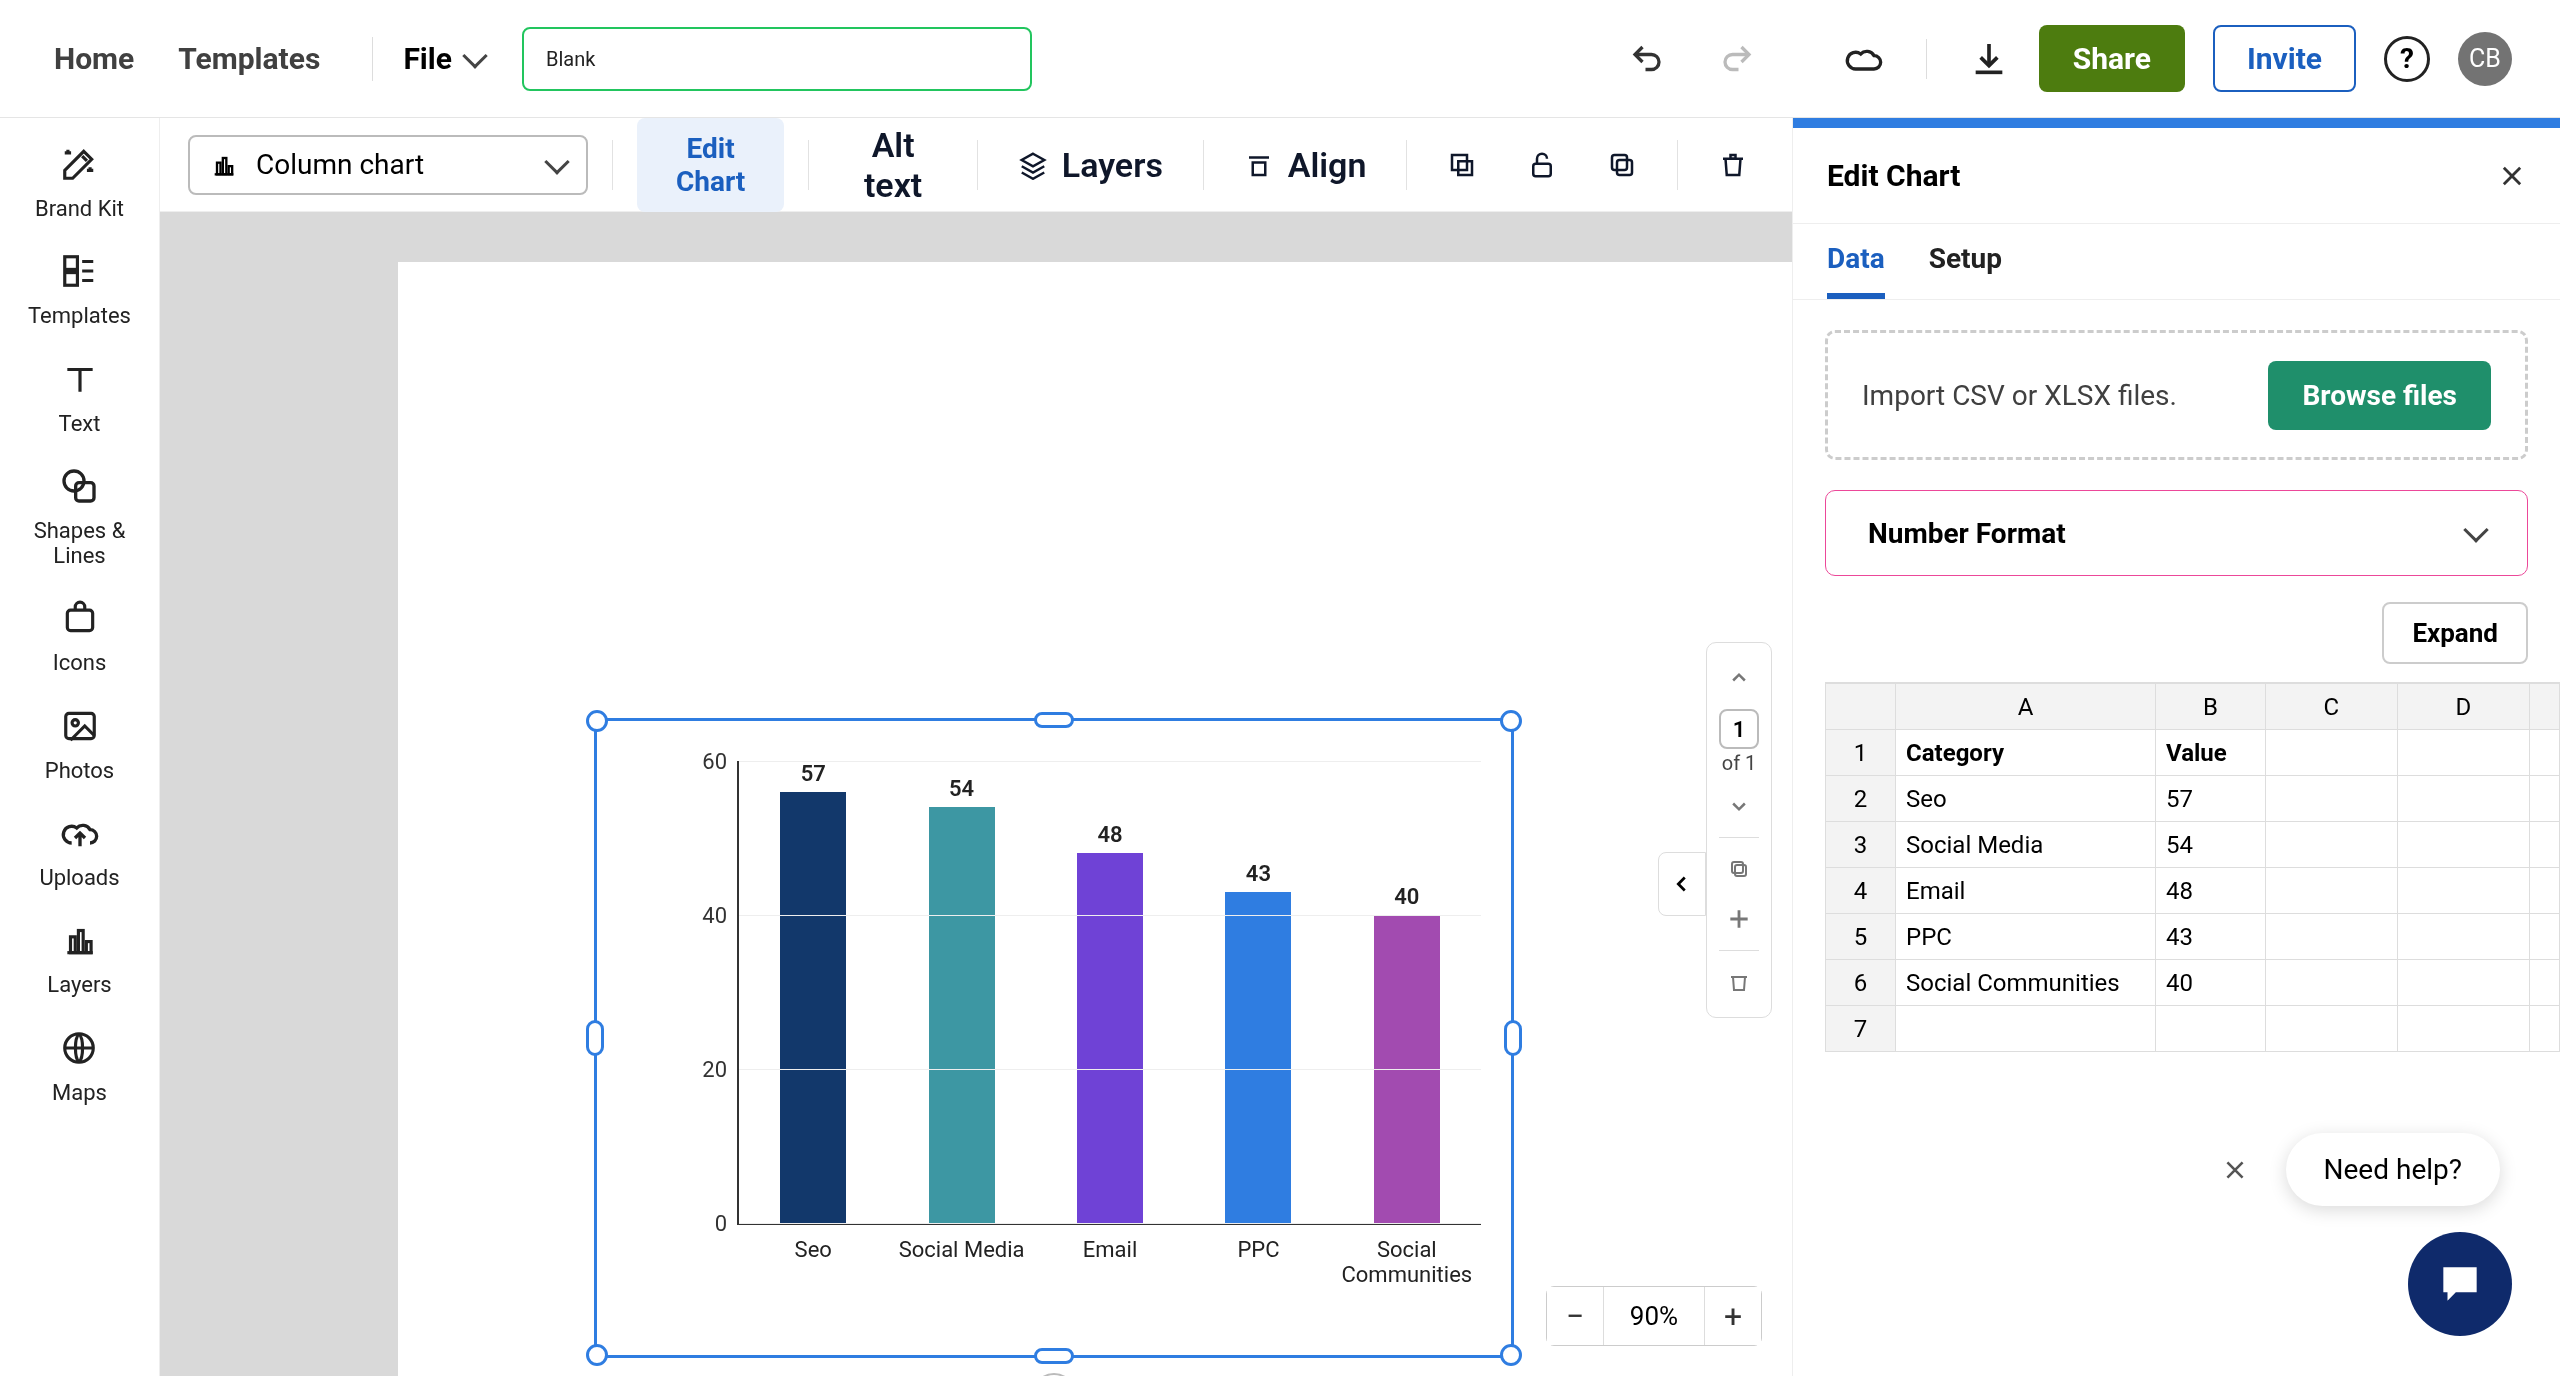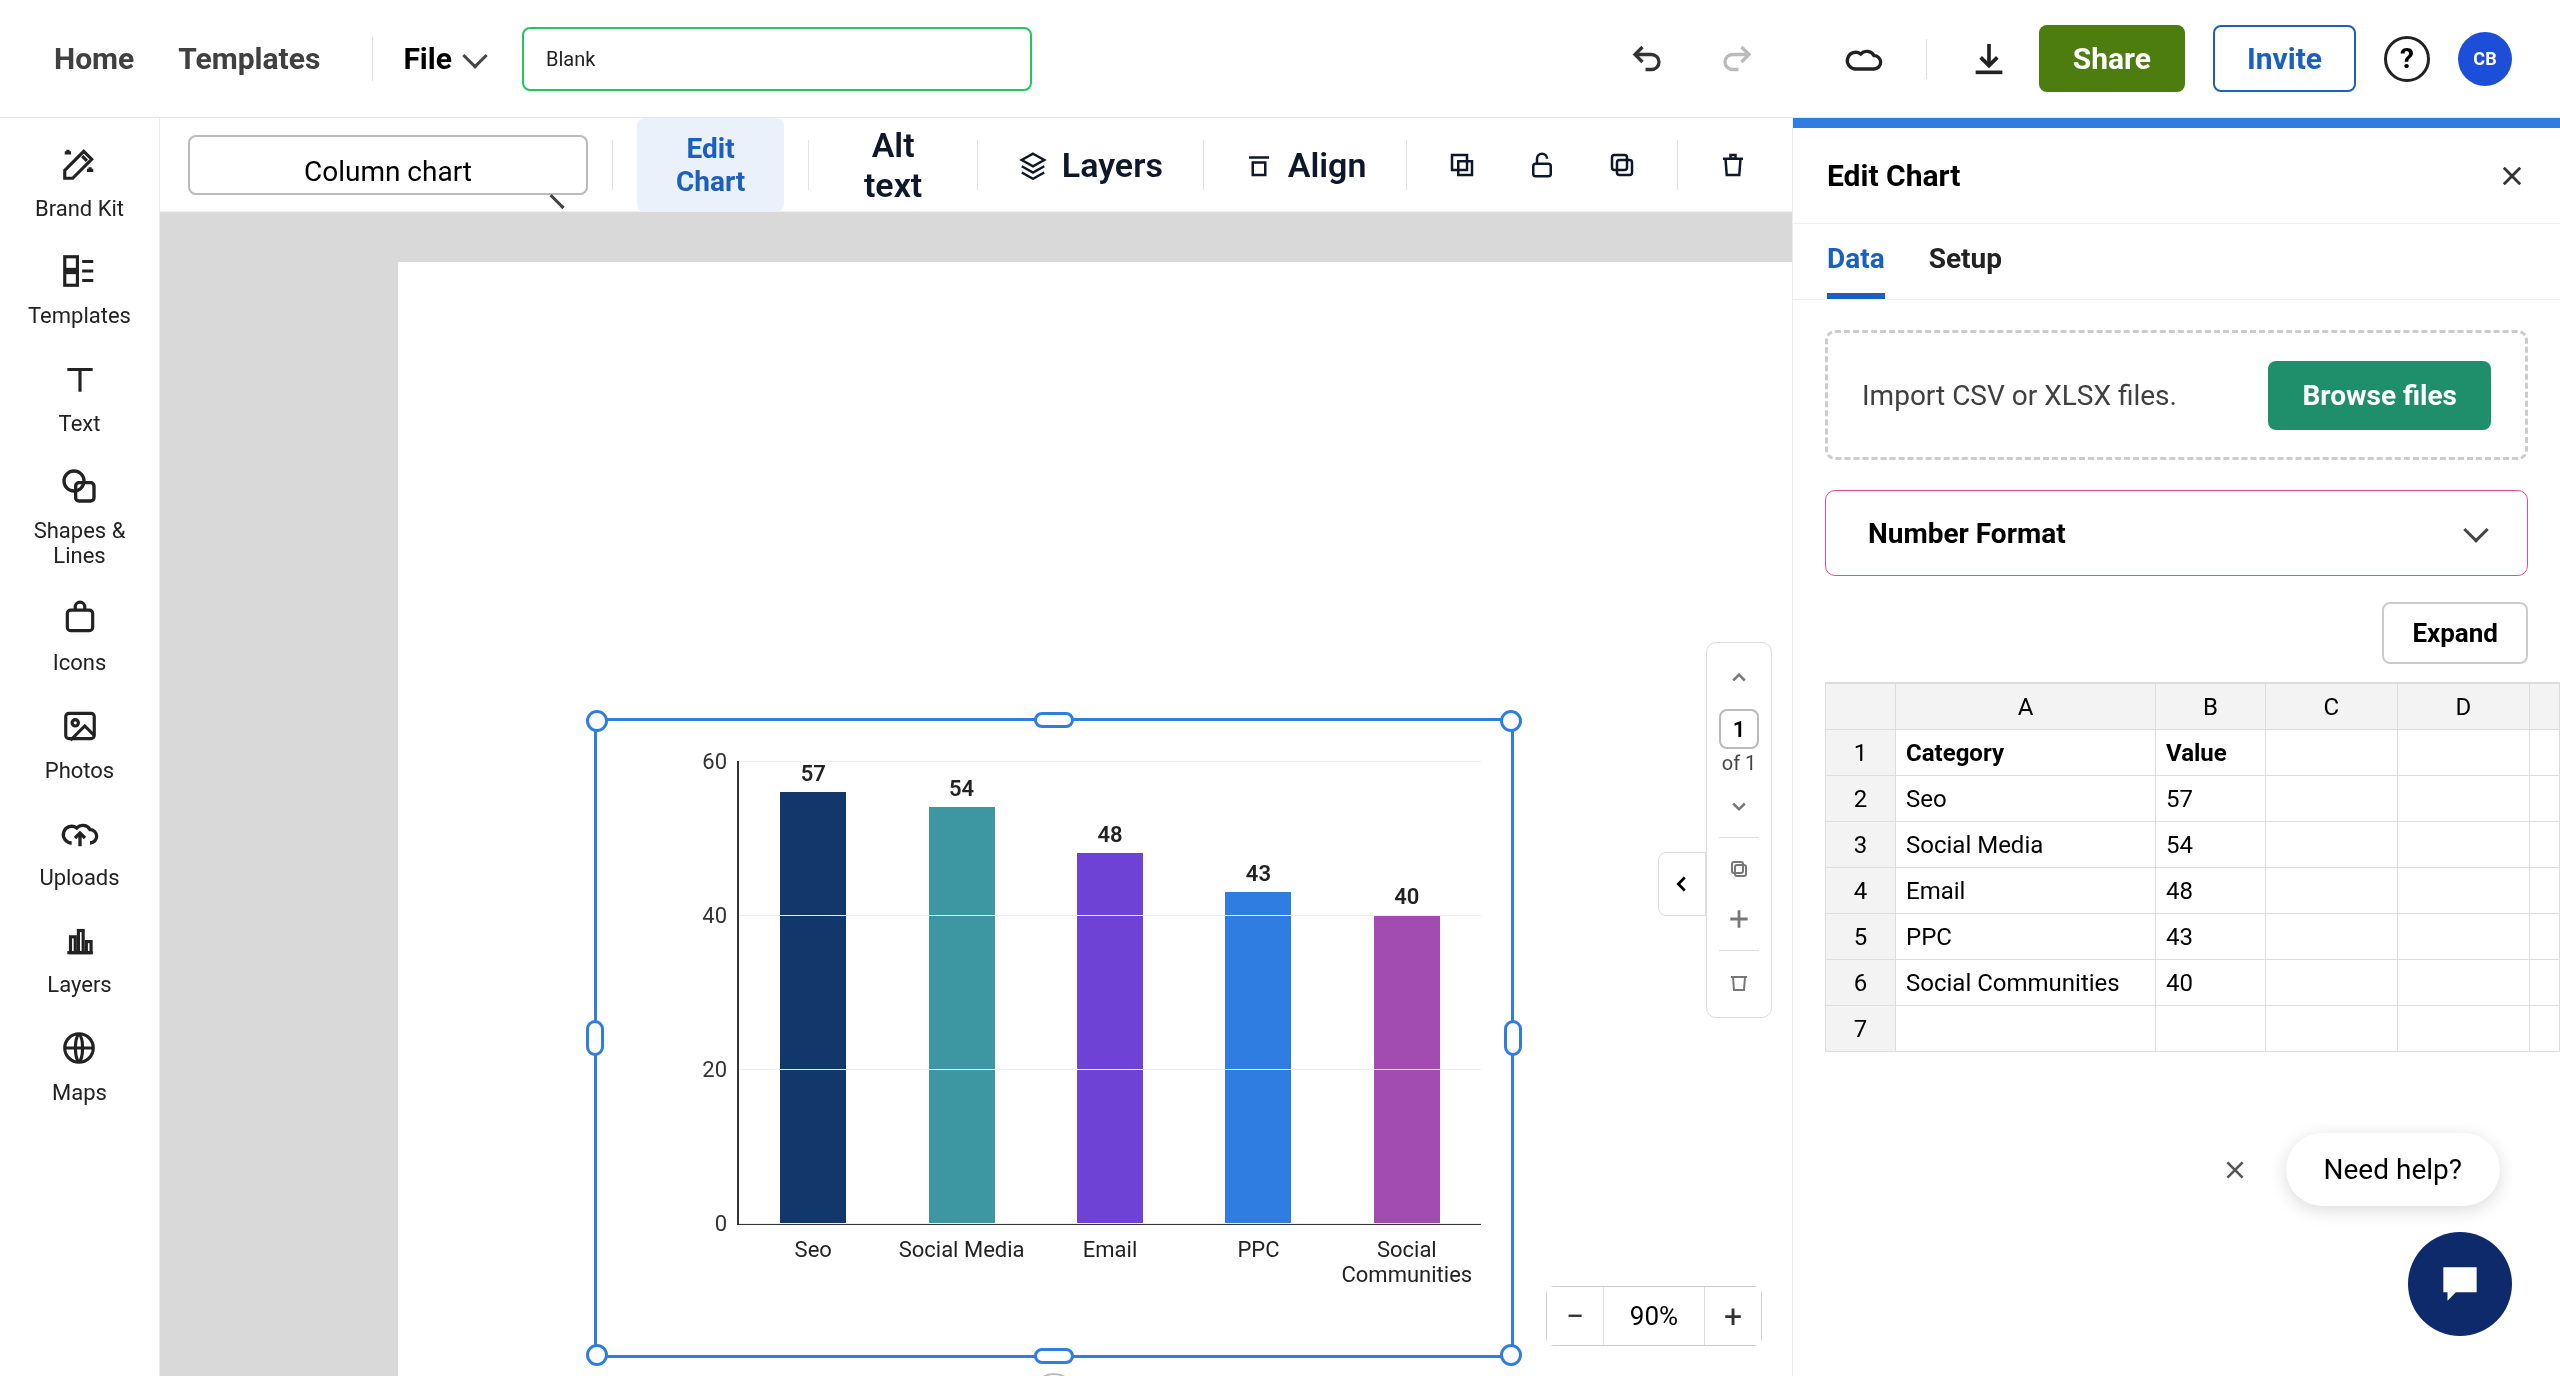--- a/index.html
+++ b/index.html
@@ -13,32 +13,32 @@
   .title-input { margin-left:38px; width:510px; height:64px; border:2px solid #22c55e; border-radius:8px; font-size:20px; padding:0 22px; color:#222; }
   .tb-spacer { flex:1; }
   .hist-btn { width:42px; height:42px; display:flex; align-items:center; justify-content:center; color:#333; cursor:pointer; margin:0 24px; }
   .hist-btn.disabled { color:#bbb; }
   .header-right { display:flex; align-items:center; gap:28px; margin-left:60px; }
   .icon-btn { width:44px; height:44px; display:flex; align-items:center; justify-content:center; color:#222; cursor:pointer; }
   .vdiv2 { width:1px; height:40px; background:#ddd; margin:0 12px; }
   .share-btn { background:#4d7c0f; color:#fff; font-size:30px; font-weight:700; border:none; border-radius:8px; padding:16px 34px; cursor:pointer; }
   .invite-btn { background:#fff; color:#1b5fbf; border:2px solid #1b5fbf; font-size:30px; font-weight:700; border-radius:8px; padding:14px 32px; cursor:pointer; }
   .help-circle { width:46px; height:46px; border:3px solid #222; border-radius:50%; display:flex; align-items:center; justify-content:center; font-size:28px; font-weight:700; }
-  .avatar { width:54px; height:54px; border-radius:50%; background:#1d4ed8; color:#fff; font-size:18px; font-weight:700; display:flex; align-items:center; justify-content:center; }
+  .avatar { width:54px; height:54px; border-radius:50%; background:#737373; color:#fff; font-size:25px; font-weight:400; display:flex; align-items:center; justify-content:center; }
   
   .main { display:flex; height:calc(100% - 118px); }
   
   .rail { width:160px; border-right:1px solid #eee; display:flex; flex-direction:column; align-items:center; padding-top:24px; gap:28px; }
   .rail-item { display:flex; flex-direction:column; align-items:center; gap:10px; cursor:pointer; }
   .rail-item .ri-icon { width:44px; height:44px; display:flex; align-items:center; justify-content:center; color:#222; }
   .rail-item span { font-size:22px; color:#222; text-align:center; line-height:1.15; }
   
   .work-col { flex:1; display:flex; flex-direction:column; position:relative; }
   .obj-toolbar { height:94px; border-bottom:1px solid #eee; display:flex; align-items:center; padding:0 28px; gap:18px; }
-  .chart-type { border:2px solid #bbb; border-radius:8px; height:60px; display:flex; align-items:center; padding:0 20px; gap:18px; font-size:28px; cursor:pointer; min-width:400px;flex-direction:column; }
+  .chart-type { border:2px solid #bbb; border-radius:8px; height:60px; display:flex; align-items:center; padding:0 20px; gap:18px; font-size:28px; cursor:pointer; min-width:400px; }
   .ct-chev { margin-left:auto; }
   .ot-sep { width:1px; height:50px; background:#e2e2e2; margin:0 6px; }
   .edit-chart-btn { background:#eaf1fb; color:#1b5fbf; font-size:28px; font-weight:700; border:none; border-radius:8px; padding:14px 24px; cursor:pointer; }
   .ot-btn { font-size:34px; font-weight:600; color:#0f172a; background:none; border:none; padding:10px 16px; cursor:pointer; display:flex; align-items:center; gap:14px; }
   .canvas-area { flex:1; background:#d9d9d9; position:relative; overflow:hidden; }
   .page { position:absolute; left:238px; top:50px; width:1480px; height:1326px; background:#fff; }
   .selection { position:absolute; left:434px; top:506px; width:920px; height:640px; border:3px solid #2f7de1; }
   .sel-handle { position:absolute; width:22px; height:22px; border:3px solid #2f7de1; background:#fff; border-radius:50%; }
   .sh-tl{left:-11px;top:-11px}.sh-tr{right:-11px;top:-11px}.sh-bl{left:-11px;bottom:-11px}.sh-br{right:-11px;bottom:-11px}
   .sh-ml{left:-11px;top:50%;margin-top:-18px;width:18px;height:36px;border-radius:9px}

